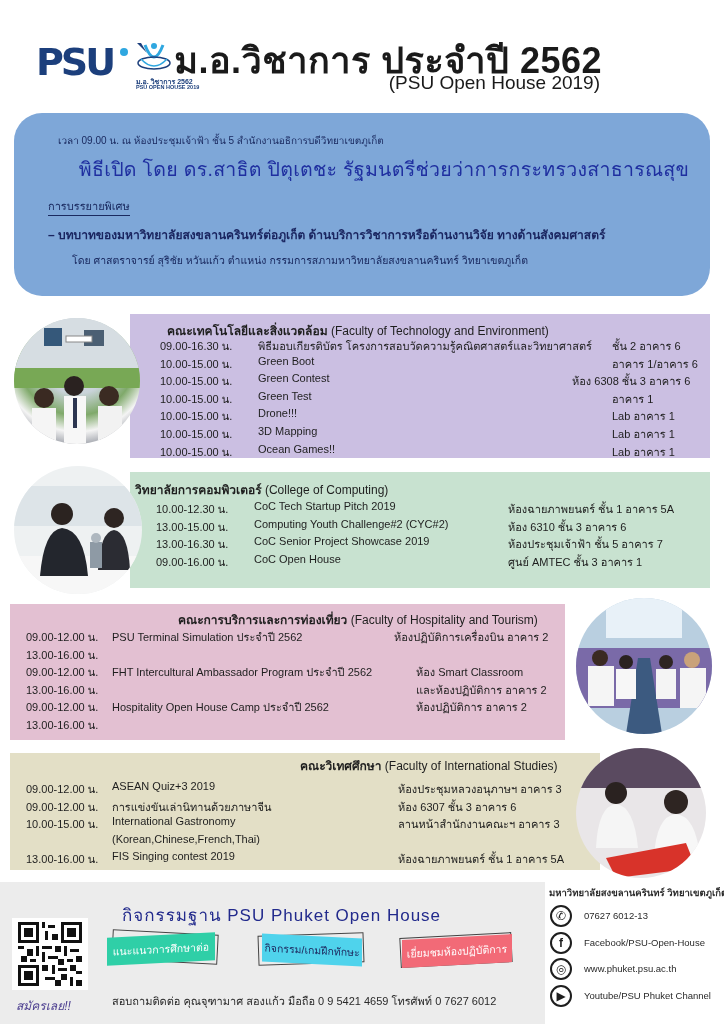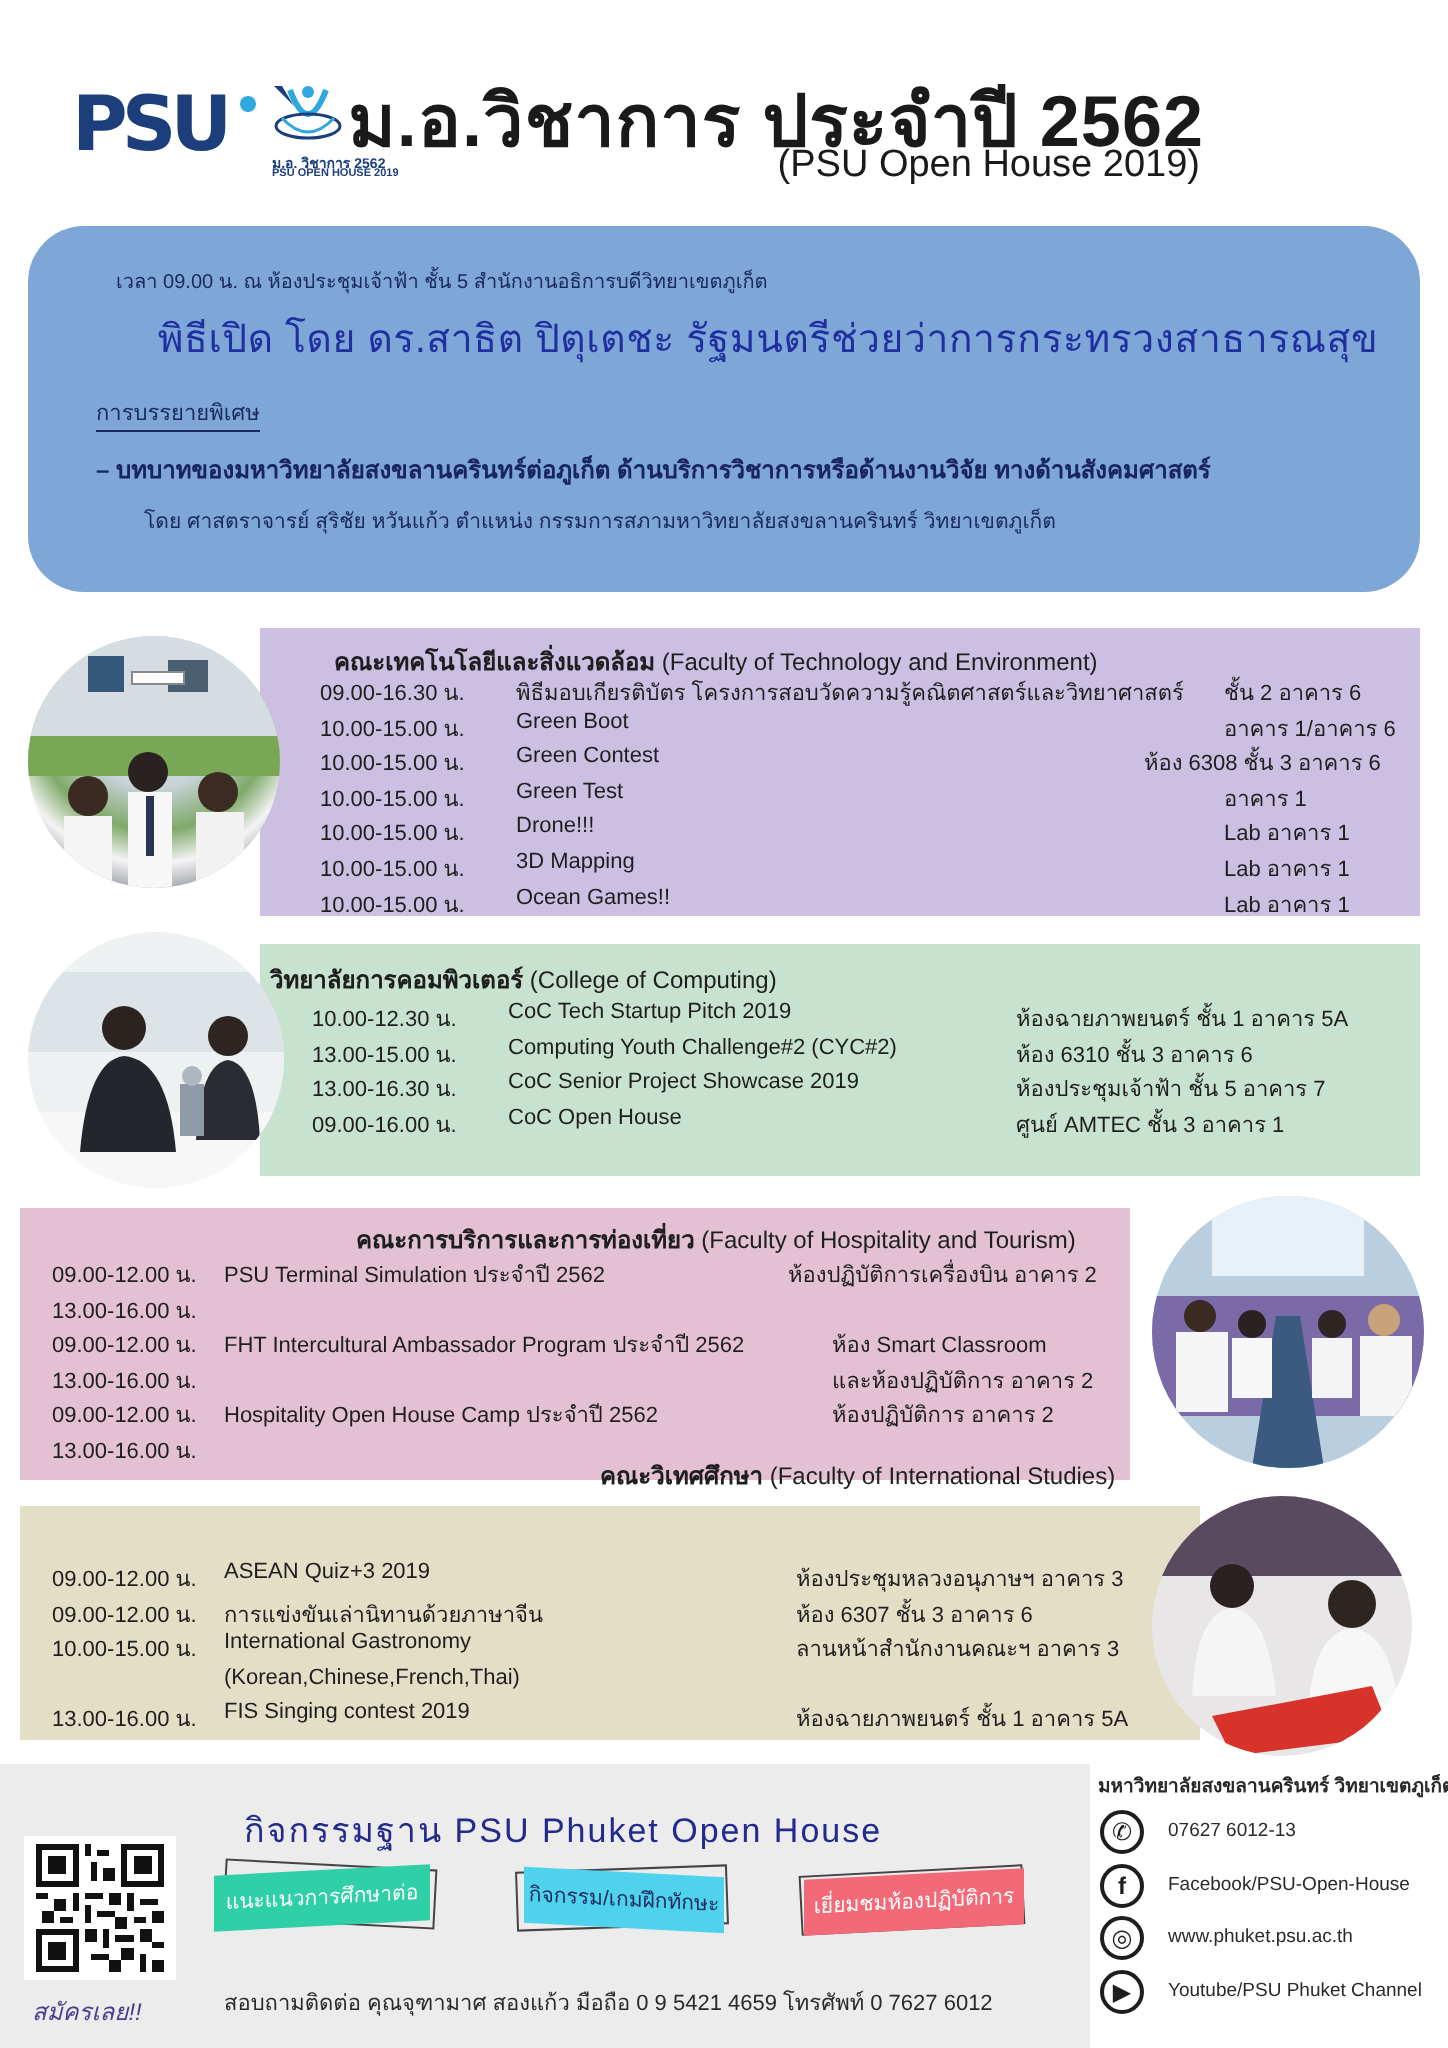--- a/index.html
+++ b/index.html
@@ -54,21 +54,21 @@
 
   
   #sec-fht .band { left: 10px; top: 604px; width: 555px; height: 136px; background: #e3c0d2; }
   #sec-fht .heading { left: 178px; top: 610px; }
   #sec-fht .rows { left: 26px; top: 628px; width: 540px; }
   #sec-fht .row .a { left: 86px; }
   #sec-fht .row .l { left: 390px; }
 
   
   #sec-fis .band { left: 10px; top: 753px; width: 590px; height: 117px; background: #e3dfc6; }
-  #sec-fis .heading { left: 300px; top: 728px; }
+  #sec-fis .heading { left: 300px; top: 756px; }
   #sec-fis .rows { left: 26px; top: 780px; width: 560px; }
   #sec-fis .row .a { left: 86px; }
   #sec-fis .row .l { left: 372px; }
 
   
   .footer { position: absolute; left: 0; top: 882px; width: 724px; height: 142px; background: #ececec; }
   .footer-right { position: absolute; left: 545px; top: 882px; width: 179px; height: 142px; background: #ffffff; }
   .qr { position: absolute; left: 12px; top: 918px; width: 76px; height: 72px; background: #fff; padding: 4px; }
   .qr svg { width: 68px; height: 64px; }
   .apply { position: absolute; left: 16px; top: 996px; font-size: 12px; font-style: italic; color: #4b3d8f; }

